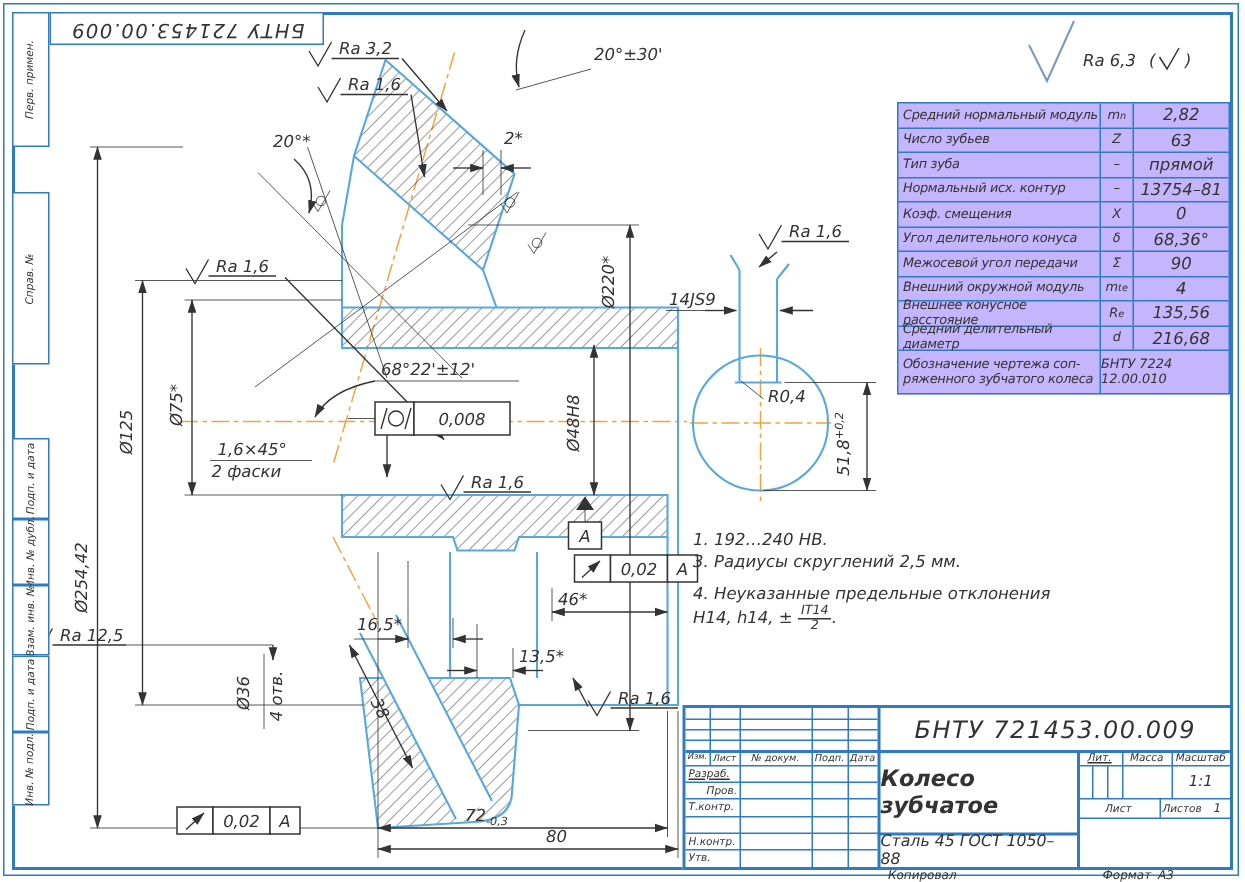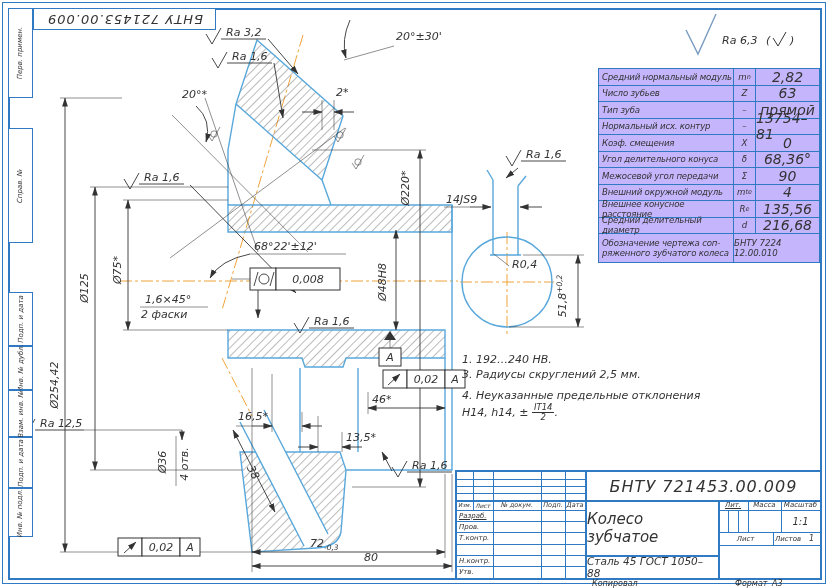--- a/index.html
+++ b/index.html
@@ -21,21 +21,21 @@
   #view .d{stroke:var(--ink);stroke-width:0.9;fill:none;}
   #view .t{stroke:var(--ink);stroke-width:0.55;fill:none;}
   #view .c{stroke:var(--cl);stroke-width:1;fill:none;stroke-dasharray:12 3 3 3;}
   #view .frbox{stroke:var(--ink);stroke-width:1;fill:#fff;}
   
   #ptable{position:absolute;left:598px;top:68px;width:220px;border:1.5px solid var(--fr);background:#c4b5fd;font-size:8.6px;}
   .prow{display:flex;height:15.5px;border-bottom:1px solid var(--fr);align-items:stretch;}
   .prow:last-child{border-bottom:none;height:28px;}
   .pname{width:131px;border-right:1px solid var(--fr);display:flex;flex-direction:column;justify-content:center;padding-left:3px;letter-spacing:-0.2px;}
   .psym{width:21px;border-right:1px solid var(--fr);display:flex;align-items:center;justify-content:center;}
-  .pval{flex:1;display:flex;align-items:center;justify-content:center;font-size:14px;}
+  .pval{flex:1;display:flex;align-items:center;justify-content:center;font-size:11px;}
   .sub{font-size:6.5px;vertical-align:sub;}
   
   #notes{position:absolute;left:462px;top:352px;width:260px;font-size:11px;line-height:15px;}
   .note4{margin-top:6px;}
   .frac{display:inline-block;text-align:center;vertical-align:middle;font-size:8.5px;line-height:9px;}
   .frac .ft{border-bottom:1px solid var(--ink);padding:0 2px;display:block;}
   
   #tblock{position:absolute;left:455px;top:470px;width:367px;height:110px;border:2px solid var(--fr);box-sizing:border-box;background:#fff;font-size:7px;}
   .vl{position:absolute;width:0;border-left:1px solid var(--fr);}
   .vl2{position:absolute;width:0;border-left:2px solid var(--fr);}
@@ -381,27 +381,27 @@
     <div class="hl" style="left:0;top:83px;width:128px;"></div>
     <div class="hl" style="left:0;top:94px;width:128px;"></div>
 
     <div class="cell" style="left:0;top:28px;width:16px;height:10px;font-size:5.5px;">Изм.</div>
     <div class="cell" style="left:16px;top:28px;width:20px;height:10px;font-size:6px;">Лист</div>
     <div class="cell" style="left:36px;top:28px;width:48px;height:10px;font-size:6.5px;">№ докум.</div>
     <div class="cell" style="left:84px;top:28px;width:24px;height:10px;font-size:6.5px;">Подп.</div>
     <div class="cell" style="left:108px;top:28px;width:20px;height:10px;font-size:6.5px;">Дата</div>
 
     <div class="cell" style="left:0;top:38px;width:36px;height:11px;justify-content:flex-start;padding-left:2px;text-decoration:underline;">Разраб.</div>
-    <div class="cell" style="left:0;top:49px;width:36px;height:11px;justify-content:flex-start;padding-left:2px;">Пров.</div>
+    <div class="cell" style="left:0;top:49px;width:36px;height:11px;justify-content:flex-start;padding-left:14px;">Пров.</div>
     <div class="cell" style="left:0;top:60px;width:36px;height:12px;justify-content:flex-start;padding-left:2px;">Т.контр.</div>
     <div class="cell" style="left:0;top:83px;width:36px;height:11px;justify-content:flex-start;padding-left:2px;">Н.контр.</div>
     <div class="cell" style="left:0;top:94px;width:36px;height:12px;justify-content:flex-start;padding-left:2px;">Утв.</div>
 
     <div class="cell" style="left:130px;top:0;width:233px;height:28px;font-size:16px;letter-spacing:1px;">БНТУ 721453.00.009</div>
-    <div class="cell" style="left:130px;top:30px;width:129px;height:52px;font-size:15px;">Колесо зубчатое</div>
+    <div class="cell" style="left:130px;top:30px;width:129px;height:52px;font-size:15px;font-weight:bold;">Колесо зубчатое</div>
     <div class="hl2" style="left:128px;top:83px;width:135px;"></div>
     <div class="cell" style="left:130px;top:84px;width:129px;height:22px;font-size:10.5px;">Сталь 45 ГОСТ 1050–88</div>
     <div class="vl2" style="left:261px;top:28px;height:78px;"></div>
 
     <div class="hl" style="left:261px;top:38px;width:102px;"></div>
     <div class="hl" style="left:261px;top:60px;width:102px;"></div>
     <div class="hl" style="left:261px;top:73px;width:102px;"></div>
     <div class="vl" style="left:291px;top:28px;height:32px;"></div>
     <div class="vl" style="left:324px;top:28px;height:32px;"></div>
     <div class="vl" style="left:271px;top:38px;height:22px;"></div>

